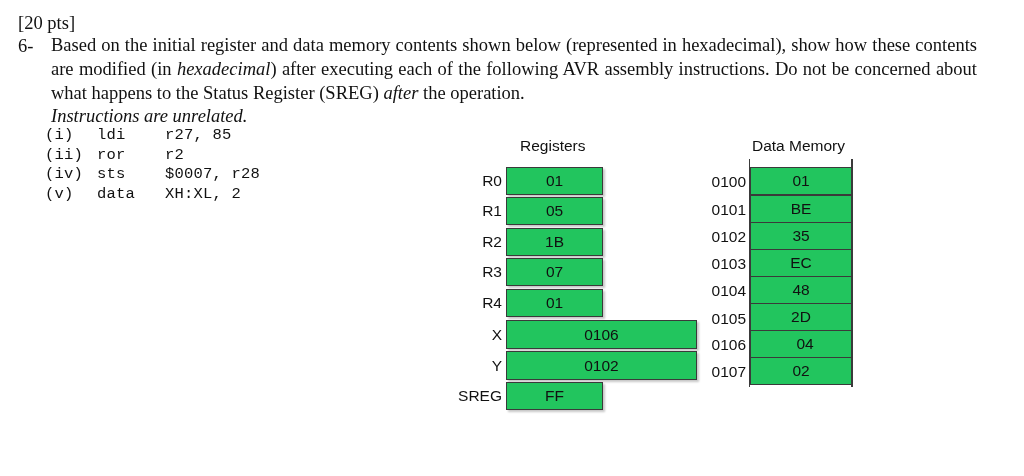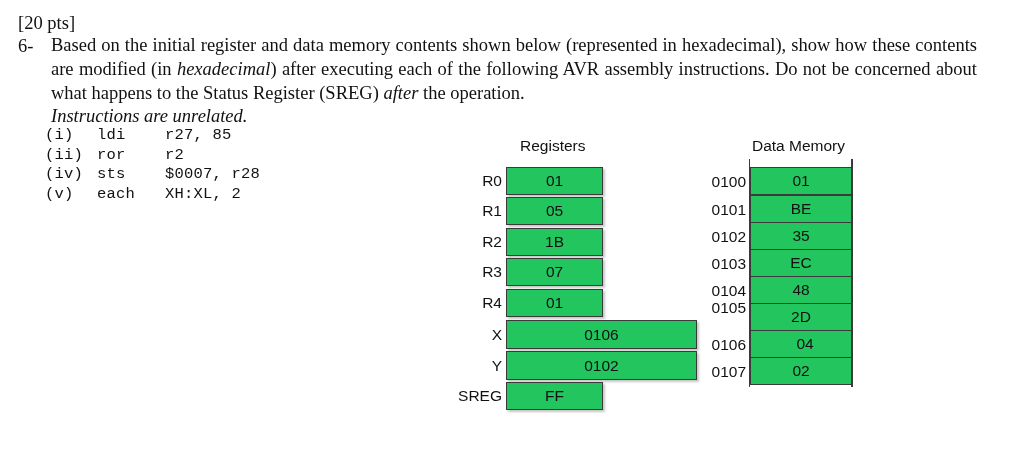--- a/index.html
+++ b/index.html
@@ -162,21 +162,21 @@
     <span class="instr-op">ror</span>
     <span class="instr-args">r2</span>
   </div>
   <div class="instr-row">
     <span class="instr-num">(iv)</span>
     <span class="instr-op">sts</span>
     <span class="instr-args">$0007, r28</span>
   </div>
   <div class="instr-row">
     <span class="instr-num">(v)</span>
-    <span class="instr-op">each</span>
+    <span class="instr-op">data</span>
     <span class="instr-args">XH:XL, 2</span>
   </div>
 </div>
 
 <div id="registers-figure">
   <div class="fig-title" id="registers-title">Registers</div>
 
   <div class="row-label reg-label" style="left:446px; top:172px;">R0</div>
   <div class="cell-box reg-box narrow" style="top:167px; height:28px;">01</div>
 
@@ -216,21 +216,21 @@
 
   <div class="row-label dm-label" style="left:700px; top:228px;">0102</div>
   <div class="cell-box dm-box" style="top:222px; height:28px; border-top:0.9px solid #3a3a3a; border-bottom:0.9px solid #3a3a3a;">35</div>
 
   <div class="row-label dm-label" style="left:700px; top:255px;">0103</div>
   <div class="cell-box dm-box" style="top:249px; height:28px; border-top:0.9px solid #3a3a3a; border-bottom:0.9px solid #3a3a3a;">EC</div>
 
   <div class="row-label dm-label" style="left:700px; top:282px;">0104</div>
   <div class="cell-box dm-box" style="top:276px; height:28px; border-top:0.9px solid #3a3a3a; border-bottom:0.9px solid #3a3a3a;">48</div>
 
-  <div class="row-label dm-label" style="left:700px; top:299px;">0105</div>
+  <div class="row-label dm-label" style="left:700px; top:310px;">0105</div>
   <div class="cell-box dm-box" style="top:303px; height:28px; border-top:0.9px solid #3a3a3a; border-bottom:0.9px solid #3a3a3a;">2D</div>
 
   <div class="row-label dm-label" style="left:700px; top:336px;">0106</div>
   <div class="cell-box dm-box" style="top:330px; height:28px; border-top:0.9px solid #3a3a3a; border-bottom:0.9px solid #3a3a3a;padding-left:8px;">04</div>
 
   <div class="row-label dm-label" style="left:700px; top:363px;">0107</div>
   <div class="cell-box dm-box" style="top:357px; height:28px; border-top:0.9px solid #3a3a3a; border-bottom:1.6px solid #3a3a3a;">02</div>
 </div>
 
 </body></html>

